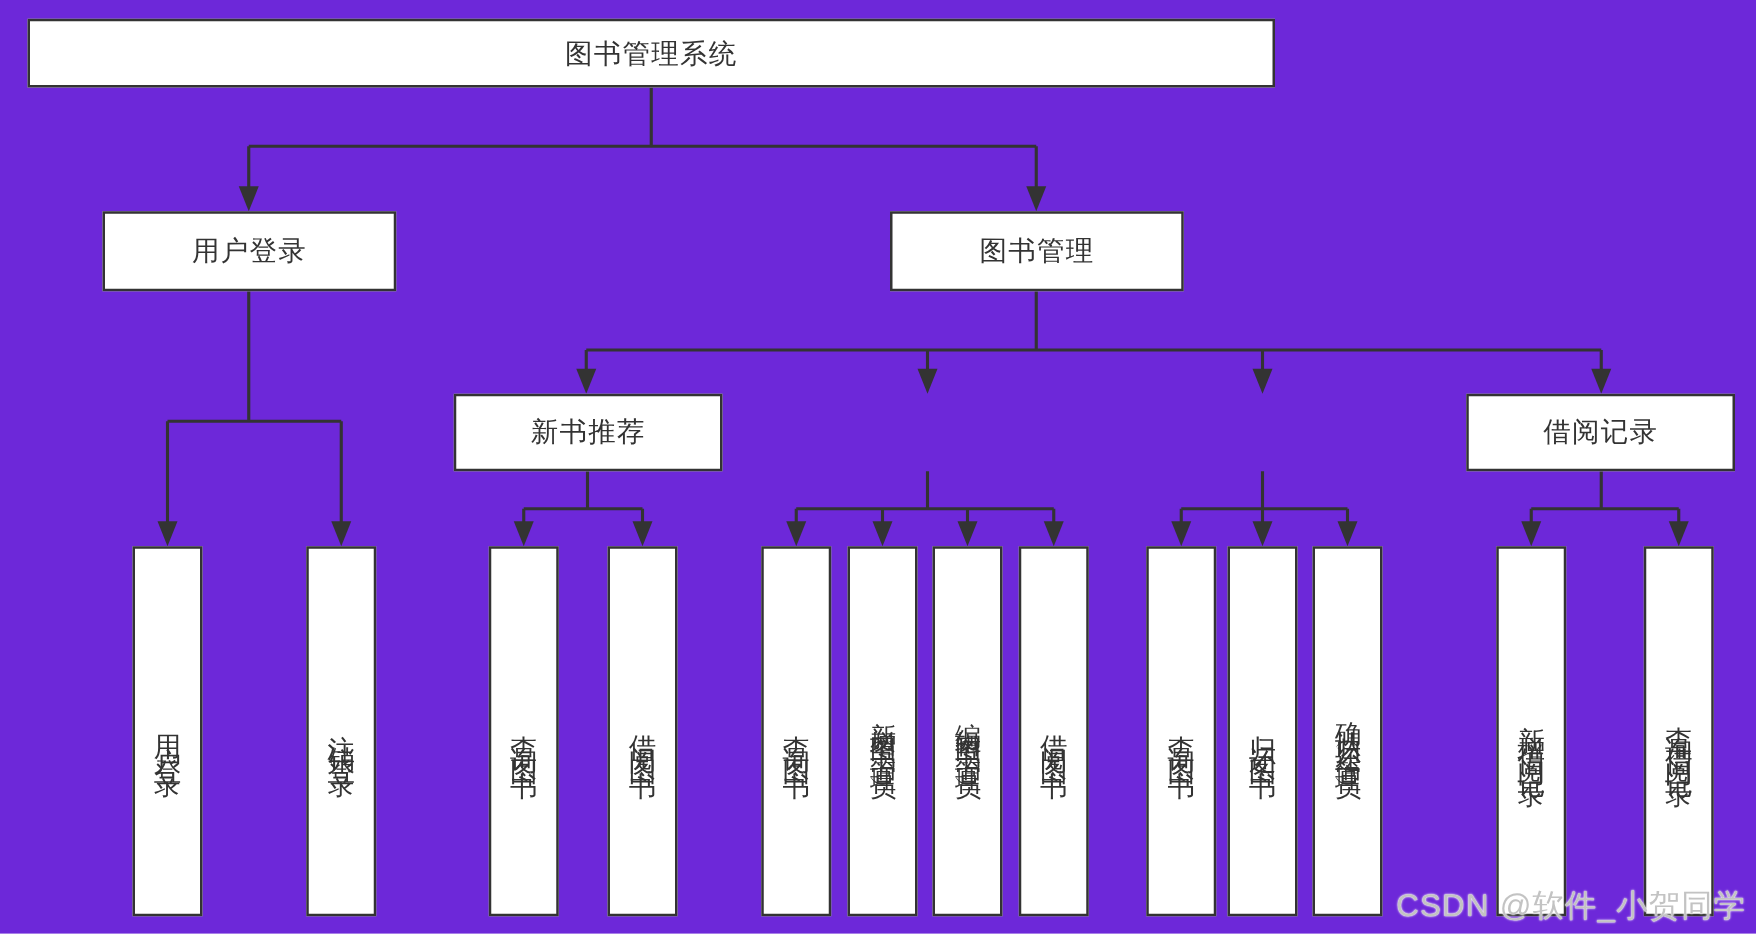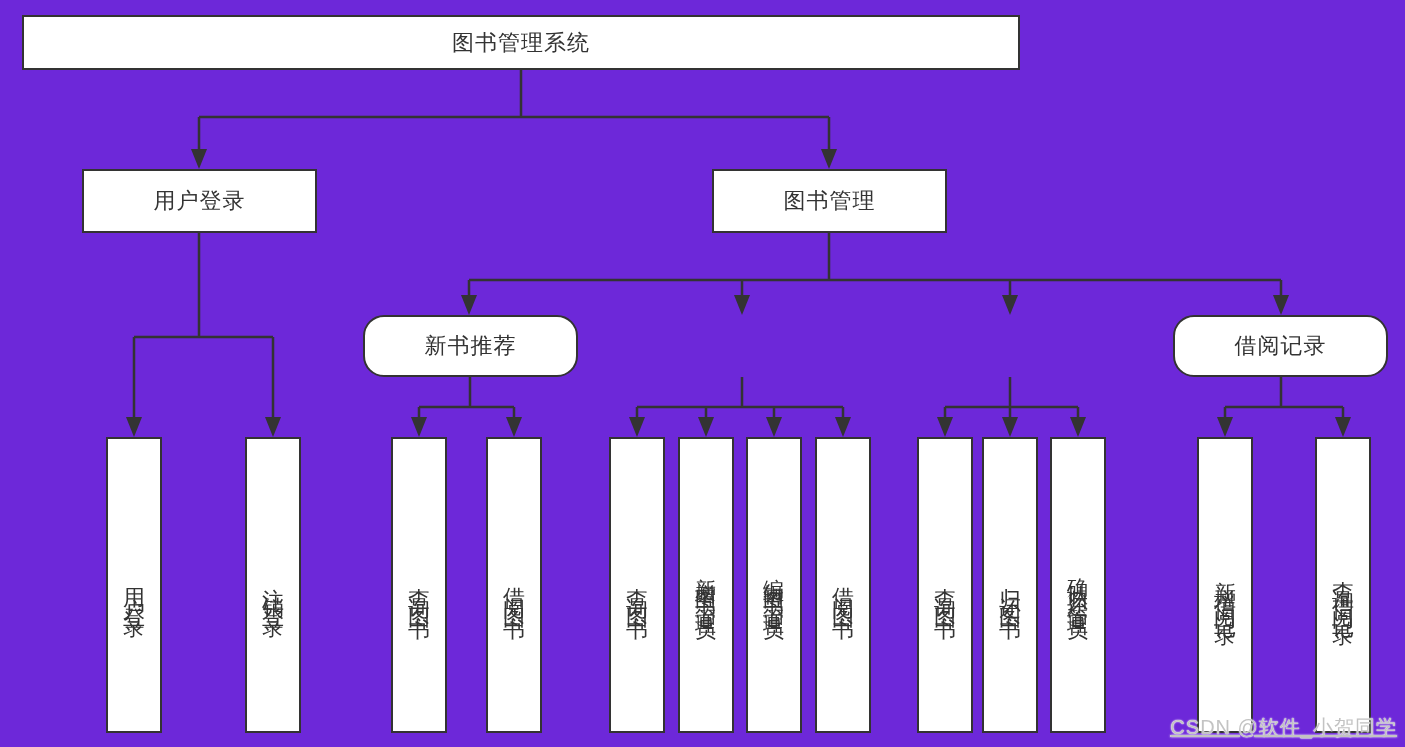--- a/index.html
+++ b/index.html
@@ -42,44 +42,42 @@
   }
   .l2-node {
     top: 169px;
     width: 235px;
     height: 64px;
   }
   .l3-node {
     top: 315px;
     width: 215px;
     height: 62px;
-    border-radius: 21px;
   }
   .leaf-node {
     top: 437px;
     width: 56px;
     height: 296px;
     writing-mode: vertical-rl;
     text-orientation: mixed;
     line-height: 1;
   }
   .leaf-node.len4 { letter-spacing: 10px; text-indent: 10px; }
   .leaf-node.len6 { letter-spacing: 9px;  text-indent: 9px; }
   .leaf-node.len9 { letter-spacing: 6px;  text-indent: 6px; font-size: 21px; }
   .watermark {
     position: absolute;
     right: 8px;
     bottom: 6px;
-    font-size: 20px;
+    font-size: 25px;
     color: #c3c3c3;
     letter-spacing: 1px;
     text-shadow: 0 0 2px #ffffff, 0 0 1px #ffffff;
     z-index: 3;
     white-space: nowrap;
-    text-decoration: underline;
   }
 </style>
 </head>
 <body>
 
 <div id="canvas">
 
   <svg id="connectors" width="1405" height="747" viewBox="0 0 1405 747">
     <g stroke="#333333" stroke-width="2.5" fill="none">
 

